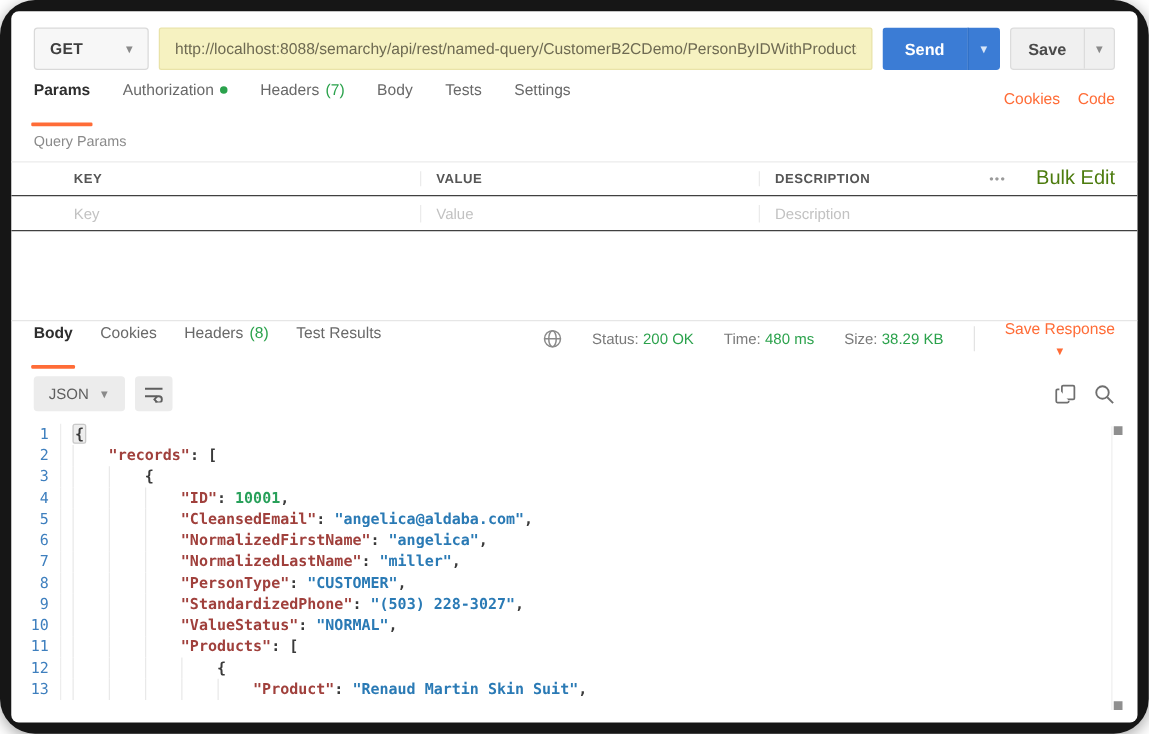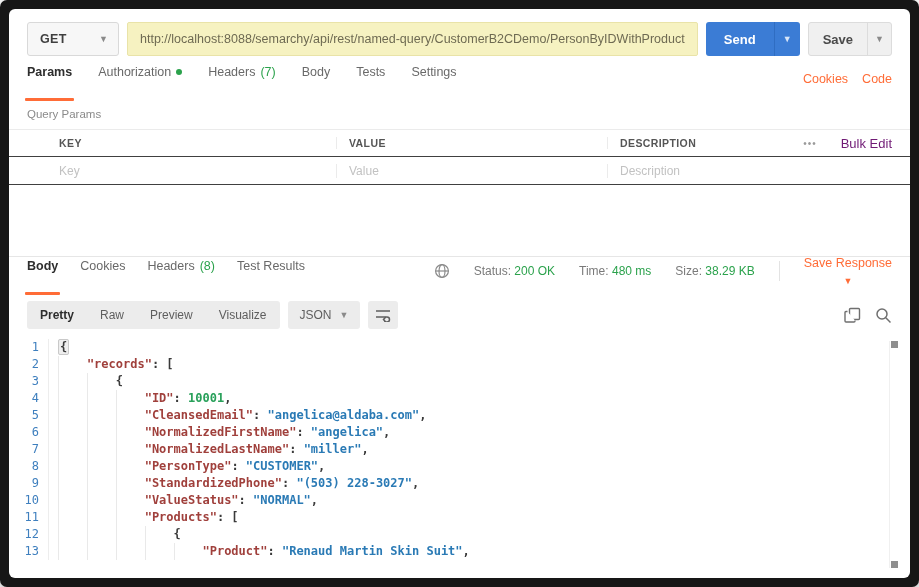--- a/index.html
+++ b/index.html
@@ -1,17 +1,17 @@
 <!DOCTYPE html>
 <html><head>
 <meta charset="utf-8">
 <style>
   * { margin:0; padding:0; box-sizing:border-box; }
   html,body { width:919px; height:587px; background:#ffffff; font-family:"Liberation Sans", sans-serif; }
-  .frame { position:absolute; left:0; top:0; width:919px; height:587px; background:#161616; border-radius:7px; box-shadow:0 3px 12px rgba(0,0,0,.35); }
+  .frame { position:absolute; left:0; top:0; width:919px; height:587px; background:#161616; border-radius:28px; box-shadow:0 3px 12px rgba(0,0,0,.35); }
   .panel { position:absolute; left:9px; top:9px; right:9px; bottom:9px; background:#ffffff; border-radius:6px; overflow:hidden; display:flex; flex-direction:column; }
 
   
   .url-row { display:flex; margin:13px 18px 0; height:34px; gap:8px; }
   .method-select { width:92px; height:34px; background:#f7f7f7; border:1px solid #d9d9d9; border-radius:3px; display:flex; align-items:center; justify-content:space-between; padding:0 10px 0 12px; cursor:pointer; }
   .method-select .m { font-size:12.5px; font-weight:700; color:#3f3f3f; letter-spacing:.3px; }
   .caret { font-size:9px; color:#8a8a8a; }
   .url-input { flex:1; height:34px; background:#f6f2c1; border:1px solid #e9e3a8; border-radius:2px; padding:0 12px; font-size:12.5px; color:#6e6a52; outline:none; font-family:"Liberation Sans", sans-serif; }
   .send-btn { display:flex; height:34px; border-radius:3px; overflow:hidden; cursor:pointer; }
   .send-btn .main { background:#3b7cd5; color:#fff; font-size:13px; font-weight:600; display:flex; align-items:center; padding:0 18px; }
@@ -37,21 +37,21 @@
   .qp-table { margin-top:9px; width:100%; font-size:12px; }
   .qp-row { display:flex; height:28px; border-bottom:1px solid #404040; align-items:center; }
   .qp-row.head { border-top:1px solid #ebebeb; }
   .qp-cell { display:flex; align-items:center; padding:0 12px; border-right:1px solid #ebebeb; }
   .qp-gutter { width:38px; border-right:1px solid #ebebeb; }
   .qp-key { width:290px; }
   .qp-value { width:271px; }
   .qp-desc { flex:1; border-right:none; }
   .qp-head-label { font-size:10.5px; font-weight:700; color:#555; letter-spacing:.4px; }
   .qp-more { color:#9a9a9a; font-size:10px; letter-spacing:1px; padding:0 14px; display:flex; align-items:center; cursor:pointer; }
-  .qp-bulk { color:#701a75; font-size:13px; display:flex; align-items:center; padding:0 18px 0 10px; cursor:pointer; white-space:nowrap; }
+  .qp-bulk { color:#4d7c0f; font-size:16px; display:flex; align-items:center; padding:0 18px 0 10px; cursor:pointer; white-space:nowrap; }
   .qp-input { border:none; outline:none; width:100%; font-size:12px; color:#444; background:transparent; font-family:"Liberation Sans", sans-serif; }
   .qp-input::placeholder { color:#c2c2c2; }
 
   .spacer { flex:1; }
 
   
   .res-section { border-top:1px solid #e6e6e6; }
   .res-tabs-row { display:flex; align-items:flex-end; padding:0 18px; height:38px; }
   .res-tabs { display:flex; gap:22px; flex:1; }
   .res-meta { display:flex; align-items:center; gap:24px; padding-bottom:9px; }
@@ -204,26 +204,20 @@
           <span class="meta-item"><span>Size:</span> <span class="val">38.29 KB</span></span>
           <span class="meta-divider"></span>
           <span class="save-response">
             <span>Save Response</span>
             <span class="caret">▼</span>
           </span>
         </div>
       </div>
 
       <div class="viewer-bar">
-        <div class="seg" id="view-modes">
-            <div class="seg-item active">Pretty</div>
-            <div class="seg-item">Raw</div>
-            <div class="seg-item">Preview</div>
-            <div class="seg-item">Visualize</div>
-          </div>
         <div class="lang-select">
           <span class="l">JSON</span>
           <span class="caret">▼</span>
         </div>
         <div class="icon-btn">
           <svg width="16" height="14" viewBox="0 0 16 14" fill="none" stroke="currentColor" stroke-width="1.5">
             <line x1="1" y1="3" x2="15" y2="3"></line>
             <path d="M1 9 H12 a2.5 2.5 0 0 1 0 5 H9"></path>
             <path d="M10.8 11.5 L8.5 14 L10.8 16.5" transform="translate(0,-2.5)"></path>
           </svg>

